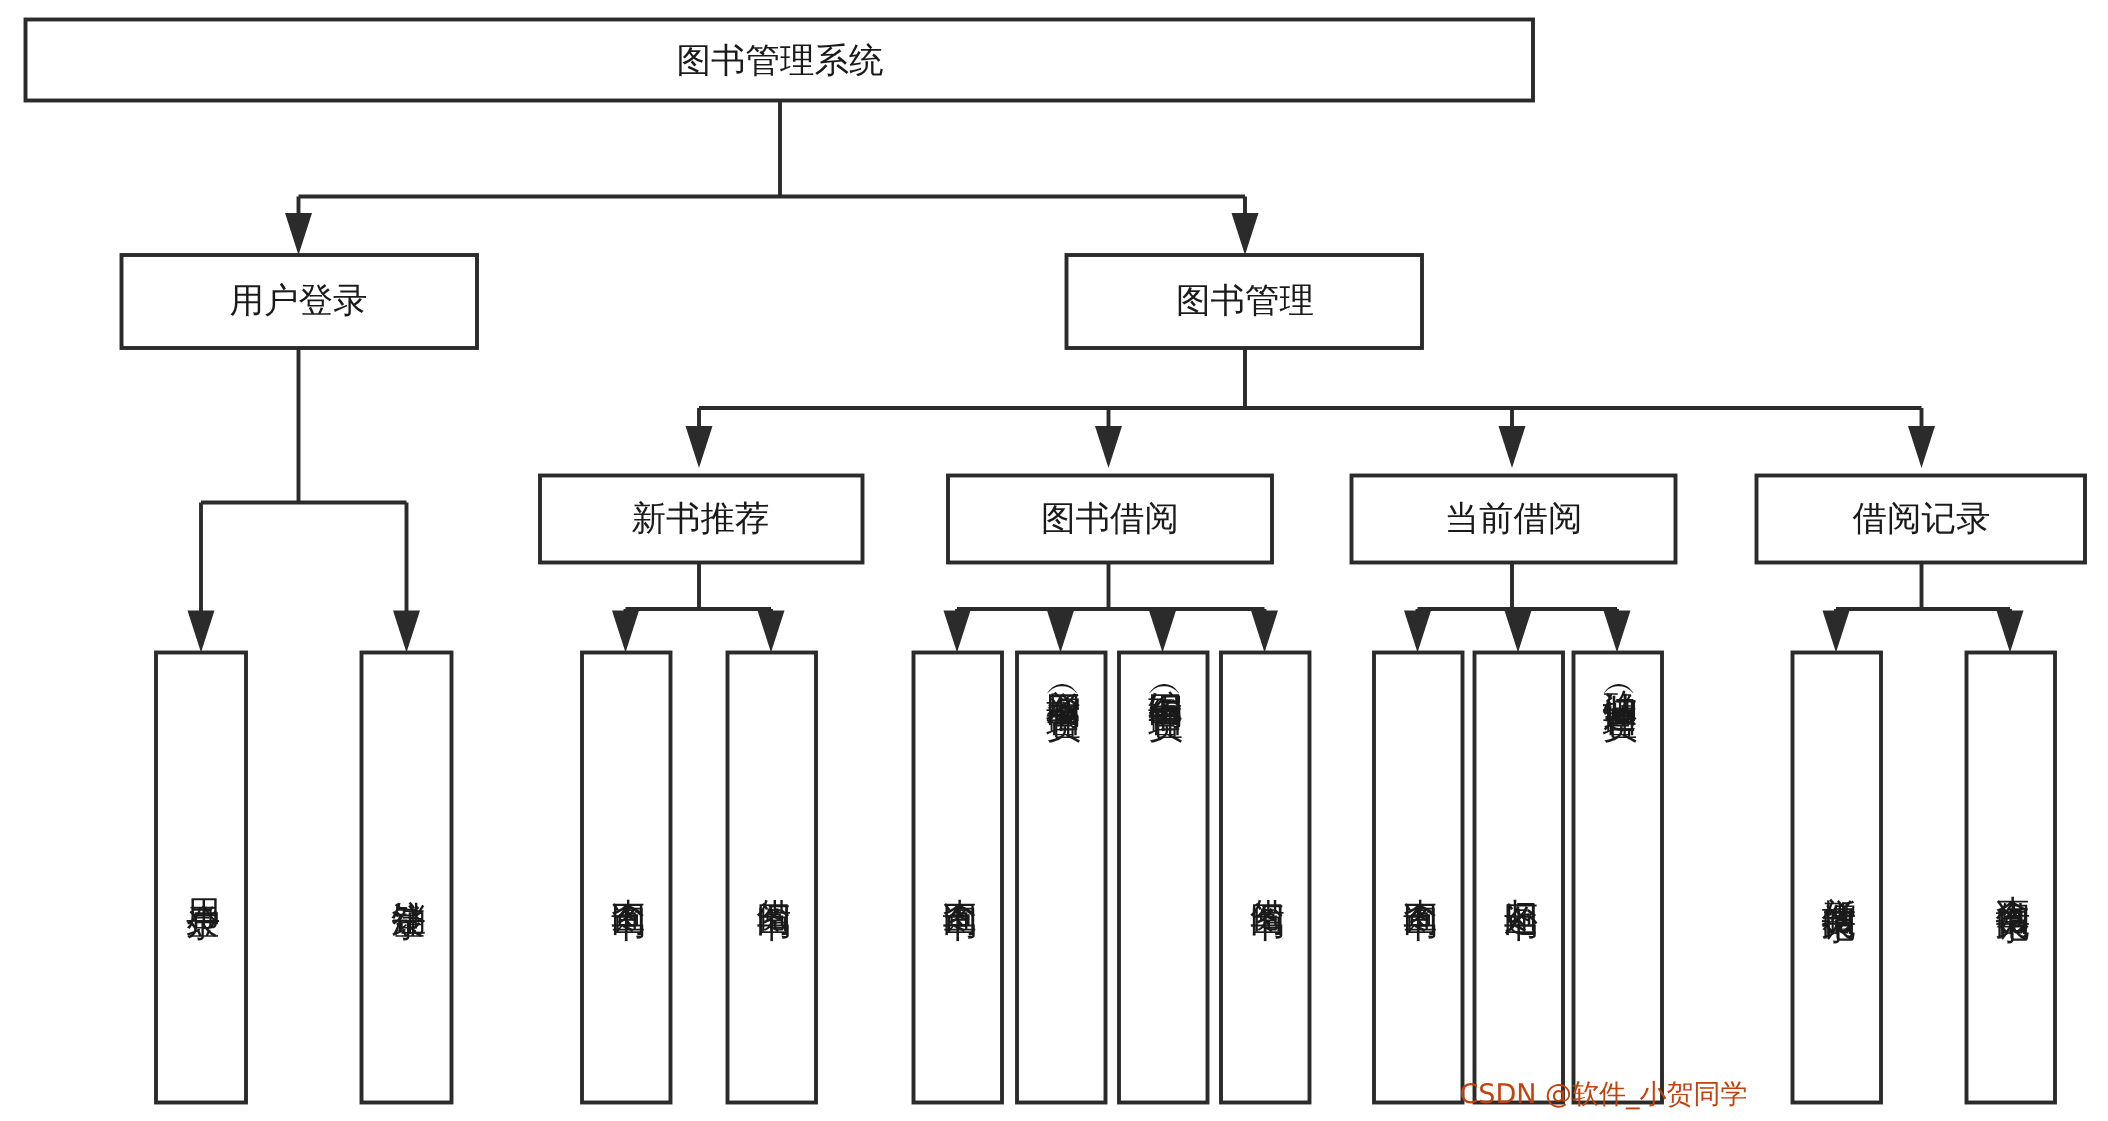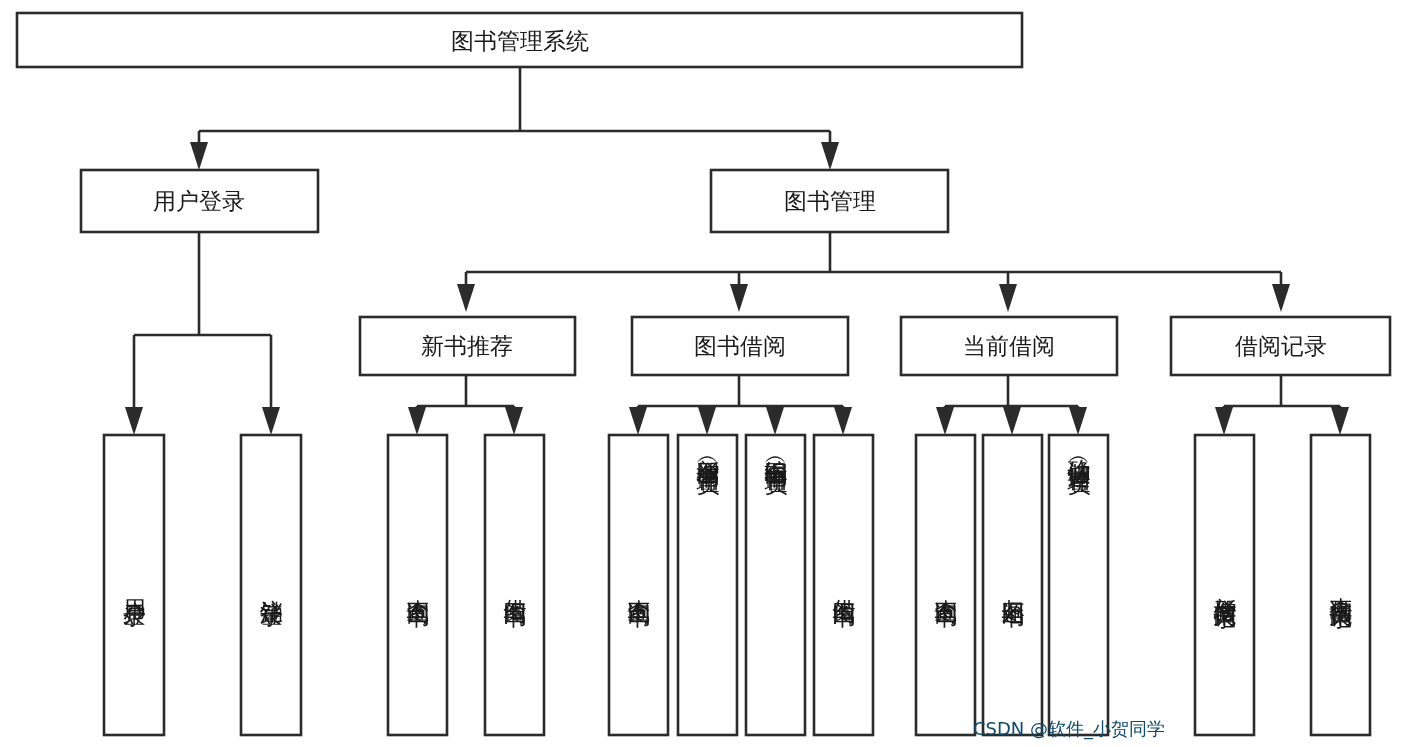--- a/index.html
+++ b/index.html
@@ -69,21 +69,21 @@
     justify-content: flex-start;
     padding-top: 6px;
     box-sizing: border-box;
   }
   .watermark {
     position: absolute;
     right: 8px;
     bottom: 6px;
     font-family: "DejaVu Sans", "Liberation Sans", sans-serif;
     font-size: 18px;
-    color: #0c4a6e;
+    color: #c2410c;
     white-space: nowrap;
     user-select: none;
   }
 </style>
 </head>
 <body>
 
 <div id="diagram-root">
 
   <svg class="diagram" viewBox="0 0 1405 747" xmlns="http://www.w3.org/2000/svg">

